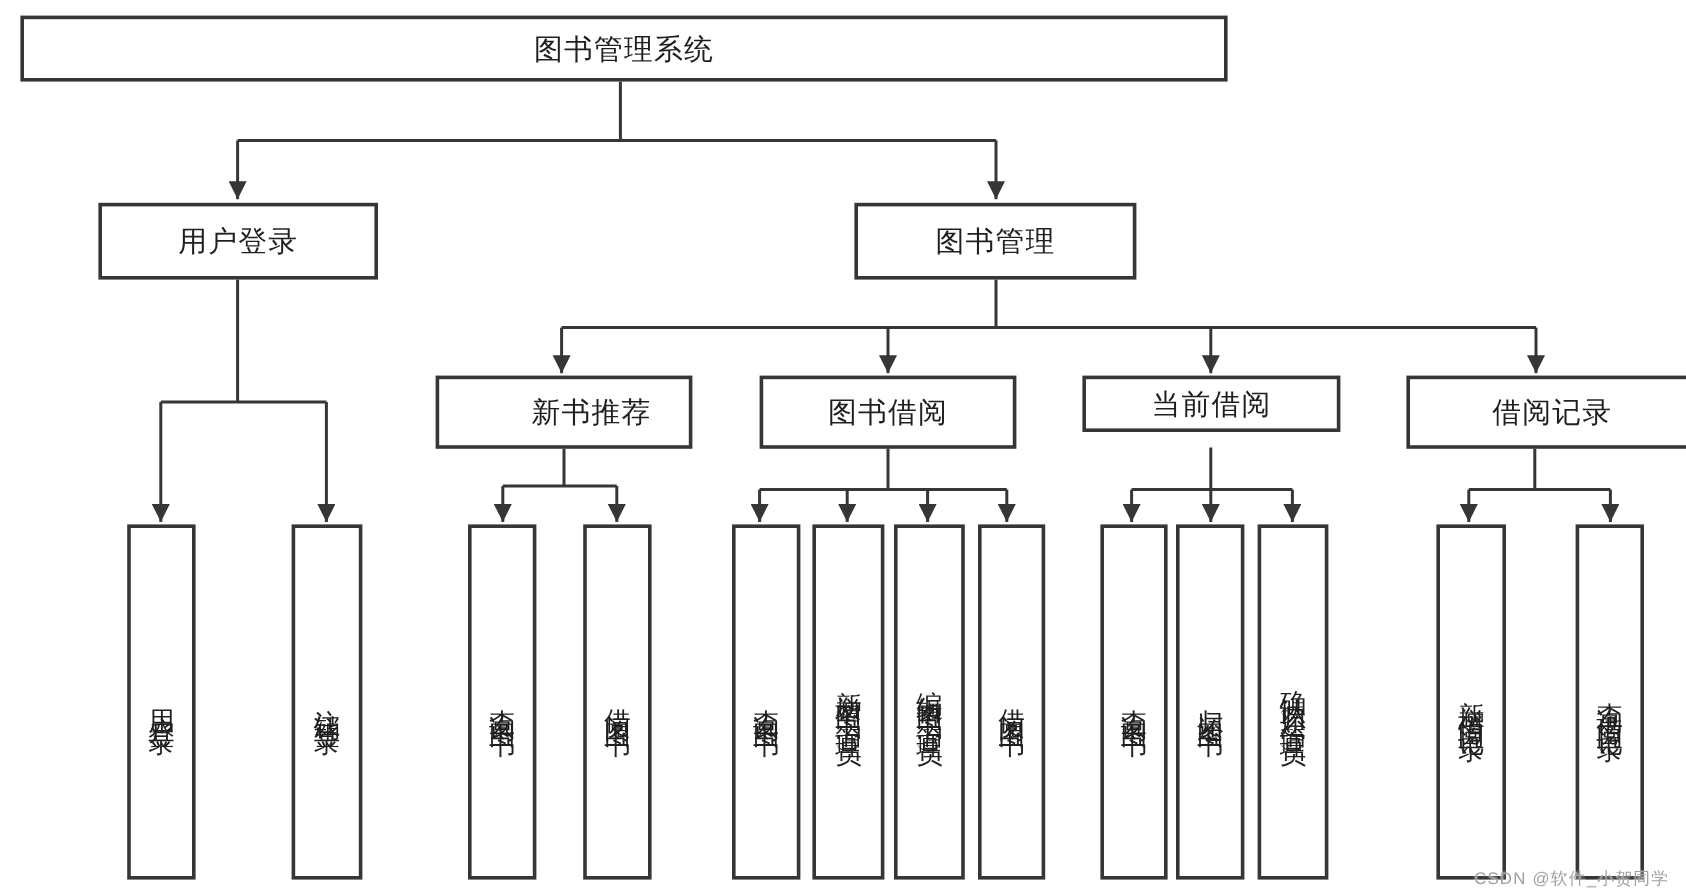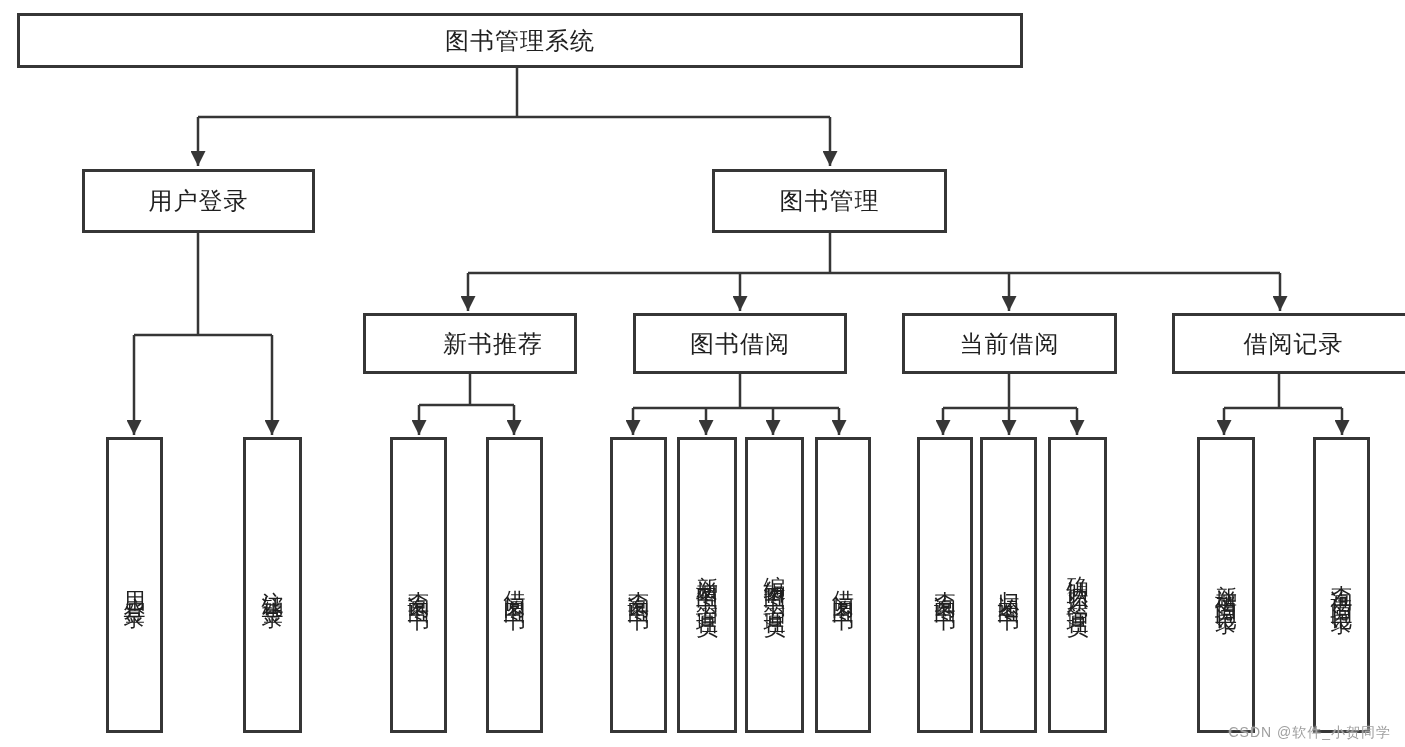--- a/index.html
+++ b/index.html
@@ -115,21 +115,21 @@
     <path class="cline" marker-end="url(#arrow)" d="M1342,408 V435"></path>
   </svg>
 
   <div class="node" style="left:17px; top:13px; width:1006px; height:55px;">图书管理系统</div>
 
   <div class="node" style="left:82px; top:169px; width:233px; height:64px;">用户登录</div>
   <div class="node" style="left:712px; top:169px; width:235px; height:64px;">图书管理</div>
 
   <div class="node" style="left:363px; top:313px; width:214px; height:61px;padding-left:46px;">新书推荐</div>
   <div class="node" style="left:633px; top:313px; width:214px; height:61px;">图书借阅</div>
-  <div class="node" style="left:902px; top:313px; width:215px; height:61px;">当前借阅</div>
+  <div class="node" style="left:902px; top:313px; width:215px; height:47px;">当前借阅</div>
   <div class="node" style="left:1172px; top:313px; width:243px; height:61px;">借阅记录</div>
 
   <div class="leaf" style="left:106px; width:57px;">
     <span class="vtext">用户登录</span>
   </div>
   <div class="leaf" style="left:243px; width:59px;">
     <span class="vtext">注销登录</span>
   </div>
 
   <div class="leaf" style="left:390px; width:57px;">

